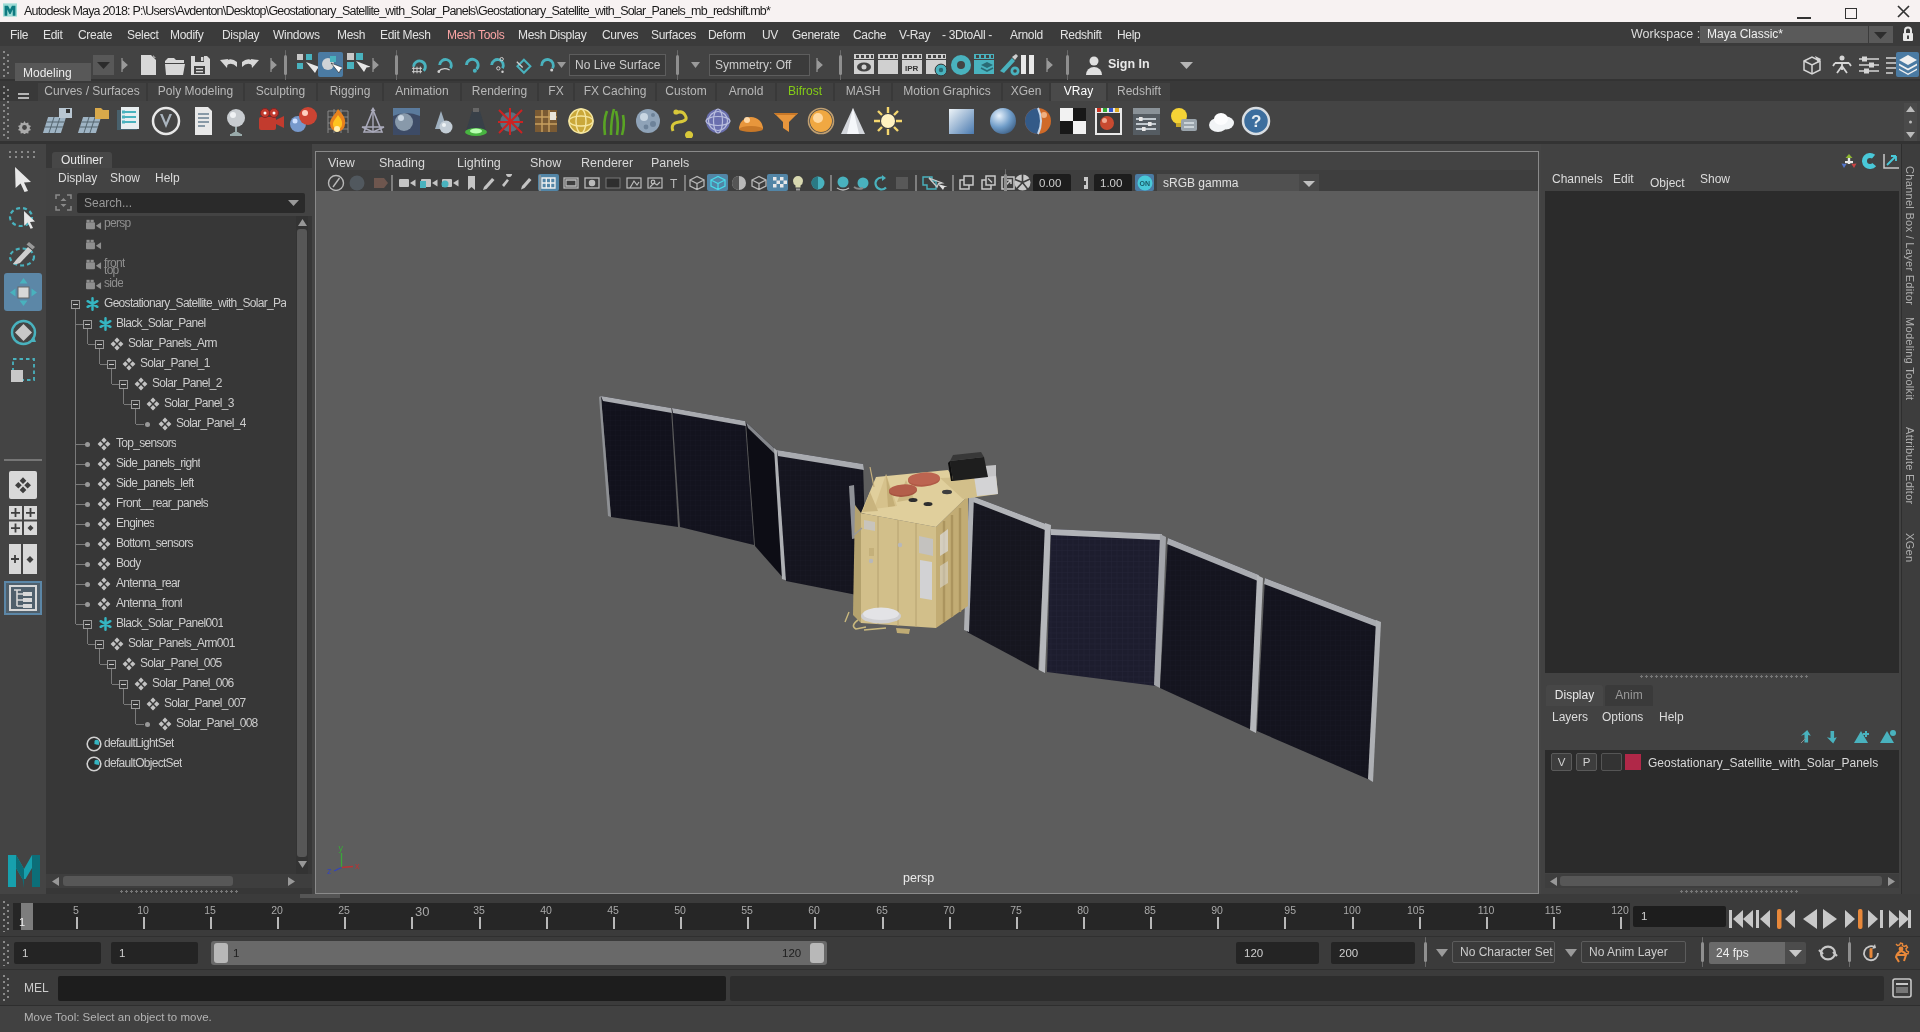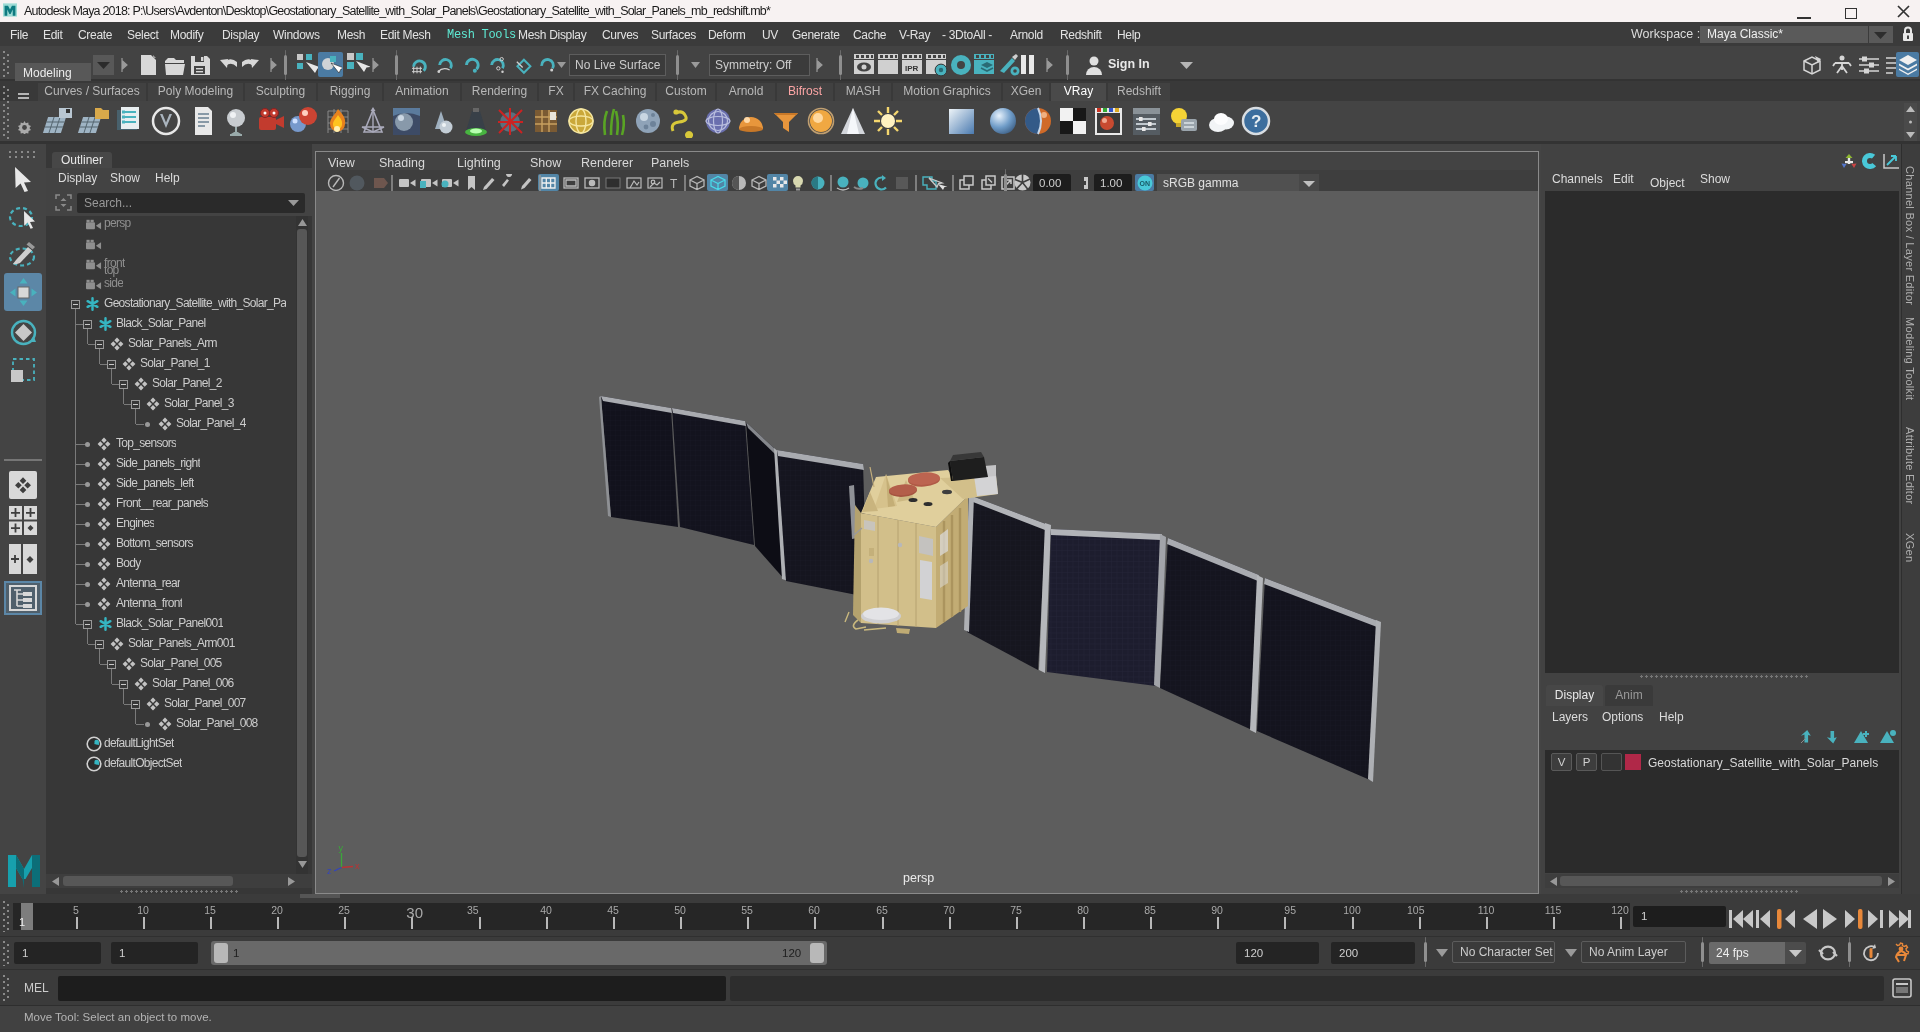--- a/index.html
+++ b/index.html
@@ -28,21 +28,21 @@
 <div class="abs" style="left:0;top:22px;width:1920px;height:24px;background:#3b3b3b;"></div>
 <div class="abs" style="left:10px;top:28px;font-size:12px;letter-spacing:-0.3px;color:#e2e2e2;">File</div>
 <div class="abs" style="left:43px;top:28px;font-size:12px;letter-spacing:-0.3px;color:#e2e2e2;">Edit</div>
 <div class="abs" style="left:78px;top:28px;font-size:12px;letter-spacing:-0.3px;color:#e2e2e2;">Create</div>
 <div class="abs" style="left:127px;top:28px;font-size:12px;letter-spacing:-0.3px;color:#e2e2e2;">Select</div>
 <div class="abs" style="left:170px;top:28px;font-size:12px;letter-spacing:-0.3px;color:#e2e2e2;">Modify</div>
 <div class="abs" style="left:222px;top:28px;font-size:12px;letter-spacing:-0.3px;color:#e2e2e2;">Display</div>
 <div class="abs" style="left:273px;top:28px;font-size:12px;letter-spacing:-0.3px;color:#e2e2e2;">Windows</div>
 <div class="abs" style="left:337px;top:28px;font-size:12px;letter-spacing:-0.3px;color:#e2e2e2;">Mesh</div>
 <div class="abs" style="left:380px;top:28px;font-size:12px;letter-spacing:-0.3px;color:#e2e2e2;">Edit Mesh</div>
-<div class="abs" style="left:447px;top:28px;font-size:12px;letter-spacing:-0.3px;color:#5eead4;font-family:Liberation Mono, monospace;">Mesh Tools</div>
+<div class="abs" style="left:447px;top:28px;font-size:12px;letter-spacing:-0.3px;color:#fca5a5;">Mesh Tools</div>
 <div class="abs" style="left:518px;top:28px;font-size:12px;letter-spacing:-0.3px;color:#e2e2e2;">Mesh Display</div>
 <div class="abs" style="left:602px;top:28px;font-size:12px;letter-spacing:-0.3px;color:#e2e2e2;">Curves</div>
 <div class="abs" style="left:651px;top:28px;font-size:12px;letter-spacing:-0.3px;color:#e2e2e2;">Surfaces</div>
 <div class="abs" style="left:708px;top:28px;font-size:12px;letter-spacing:-0.3px;color:#e2e2e2;">Deform</div>
 <div class="abs" style="left:762px;top:28px;font-size:12px;letter-spacing:-0.3px;color:#e2e2e2;">UV</div>
 <div class="abs" style="left:792px;top:28px;font-size:12px;letter-spacing:-0.3px;color:#e2e2e2;">Generate</div>
 <div class="abs" style="left:853px;top:28px;font-size:12px;letter-spacing:-0.3px;color:#e2e2e2;">Cache</div>
 <div class="abs" style="left:899px;top:28px;font-size:12px;letter-spacing:-0.3px;color:#e2e2e2;">V-Ray</div>
 <div class="abs" style="left:942px;top:28px;font-size:12px;letter-spacing:-0.3px;color:#e2e2e2;">- 3DtoAll -</div>
 <div class="abs" style="left:1010px;top:28px;font-size:12px;letter-spacing:-0.3px;color:#e2e2e2;">Arnold</div>
@@ -299,21 +299,21 @@
 <div class="abs" style="left:38px;top:83px;width:108px;height:18px;background:#414141;color:#b8b8b8;font-size:12px;text-align:center;line-height:17px;overflow:hidden;">Curves / Surfaces</div>
 <div class="abs" style="left:148px;top:83px;width:95px;height:18px;background:#414141;color:#b8b8b8;font-size:12px;text-align:center;line-height:17px;overflow:hidden;">Poly Modeling</div>
 <div class="abs" style="left:245px;top:83px;width:71px;height:18px;background:#414141;color:#b8b8b8;font-size:12px;text-align:center;line-height:17px;overflow:hidden;">Sculpting</div>
 <div class="abs" style="left:318px;top:83px;width:64px;height:18px;background:#414141;color:#b8b8b8;font-size:12px;text-align:center;line-height:17px;overflow:hidden;">Rigging</div>
 <div class="abs" style="left:384px;top:83px;width:76px;height:18px;background:#414141;color:#b8b8b8;font-size:12px;text-align:center;line-height:17px;overflow:hidden;">Animation</div>
 <div class="abs" style="left:462px;top:83px;width:75px;height:18px;background:#414141;color:#b8b8b8;font-size:12px;text-align:center;line-height:17px;overflow:hidden;">Rendering</div>
 <div class="abs" style="left:539px;top:83px;width:34px;height:18px;background:#414141;color:#b8b8b8;font-size:12px;text-align:center;line-height:17px;overflow:hidden;">FX</div>
 <div class="abs" style="left:575px;top:83px;width:80px;height:18px;background:#414141;color:#b8b8b8;font-size:12px;text-align:center;line-height:17px;overflow:hidden;">FX Caching</div>
 <div class="abs" style="left:657px;top:83px;width:58px;height:18px;background:#414141;color:#b8b8b8;font-size:12px;text-align:center;line-height:17px;overflow:hidden;">Custom</div>
 <div class="abs" style="left:717px;top:83px;width:58px;height:18px;background:#414141;color:#b8b8b8;font-size:12px;text-align:center;line-height:17px;overflow:hidden;">Arnold</div>
-<div class="abs" style="left:777px;top:83px;width:56px;height:18px;background:#414141;color:#fca5a5;font-size:12px;text-align:center;line-height:17px;overflow:hidden;">Bifrost</div>
+<div class="abs" style="left:777px;top:83px;width:56px;height:18px;background:#414141;color:#84cc16;font-size:12px;text-align:center;line-height:17px;overflow:hidden;">Bifrost</div>
 <div class="abs" style="left:835px;top:83px;width:56px;height:18px;background:#414141;color:#b8b8b8;font-size:12px;text-align:center;line-height:17px;overflow:hidden;">MASH</div>
 <div class="abs" style="left:893px;top:83px;width:108px;height:18px;background:#414141;color:#b8b8b8;font-size:12px;text-align:center;line-height:17px;overflow:hidden;">Motion Graphics</div>
 <div class="abs" style="left:1003px;top:83px;width:46px;height:18px;background:#414141;color:#b8b8b8;font-size:12px;text-align:center;line-height:17px;overflow:hidden;">XGen</div>
 <div class="abs" style="left:1051px;top:83px;width:55px;height:18px;background:#4a4a4a;color:#ffffff;font-size:12px;text-align:center;line-height:17px;overflow:hidden;">VRay</div>
 <div class="abs" style="left:1108px;top:83px;width:62px;height:18px;background:#414141;color:#b8b8b8;font-size:12px;text-align:center;line-height:17px;overflow:hidden;">Redshift</div>
 <svg class="abs ic" style="left:42px;top:105px" width="33" height="33" viewBox="0 0 33 33">
       <g transform="skewX(-18)">
         <rect x="10" y="12" width="18" height="16" fill="#9fb4c4"></rect>
         <g stroke="#54656f" stroke-width="1">
           <path d="M10 17 h18 M10 22 h18 M16 12 v16 M22 12 v16"></path>
@@ -1188,23 +1188,23 @@
 <div class="abs" style="left:64px;top:904px;width:24px;text-align:center;font-size:10.5px;color:#a8a8a8;">5</div>
 <div class="abs" style="left:143px;top:917px;width:1.5px;height:12px;background:#b8b8b8;"></div>
 <div class="abs" style="left:131px;top:904px;width:24px;text-align:center;font-size:10.5px;color:#a8a8a8;">10</div>
 <div class="abs" style="left:210px;top:917px;width:1.5px;height:12px;background:#b8b8b8;"></div>
 <div class="abs" style="left:198px;top:904px;width:24px;text-align:center;font-size:10.5px;color:#a8a8a8;">15</div>
 <div class="abs" style="left:277px;top:917px;width:1.5px;height:12px;background:#b8b8b8;"></div>
 <div class="abs" style="left:265px;top:904px;width:24px;text-align:center;font-size:10.5px;color:#a8a8a8;">20</div>
 <div class="abs" style="left:344px;top:917px;width:1.5px;height:12px;background:#b8b8b8;"></div>
 <div class="abs" style="left:332px;top:904px;width:24px;text-align:center;font-size:10.5px;color:#a8a8a8;">25</div>
 <div class="abs" style="left:411px;top:917px;width:1.5px;height:12px;background:#b8b8b8;"></div>
-<div class="abs" style="left:399px;top:904px;width:24px;text-align:right;font-size:15px;color:#a8a8a8;">30</div>
+<div class="abs" style="left:415px;top:904px;width:24px;text-align:left;font-size:13px;color:#a8a8a8;">30</div>
 <div class="abs" style="left:479px;top:917px;width:1.5px;height:12px;background:#b8b8b8;"></div>
-<div class="abs" style="left:467px;top:904px;width:24px;text-align:left;font-size:10.5px;color:#a8a8a8;">35</div>
+<div class="abs" style="left:467px;top:904px;width:24px;text-align:center;font-size:10.5px;color:#a8a8a8;">35</div>
 <div class="abs" style="left:546px;top:917px;width:1.5px;height:12px;background:#b8b8b8;"></div>
 <div class="abs" style="left:534px;top:904px;width:24px;text-align:center;font-size:10.5px;color:#a8a8a8;">40</div>
 <div class="abs" style="left:613px;top:917px;width:1.5px;height:12px;background:#b8b8b8;"></div>
 <div class="abs" style="left:601px;top:904px;width:24px;text-align:center;font-size:10.5px;color:#a8a8a8;">45</div>
 <div class="abs" style="left:680px;top:917px;width:1.5px;height:12px;background:#b8b8b8;"></div>
 <div class="abs" style="left:668px;top:904px;width:24px;text-align:center;font-size:10.5px;color:#a8a8a8;">50</div>
 <div class="abs" style="left:747px;top:917px;width:1.5px;height:12px;background:#b8b8b8;"></div>
 <div class="abs" style="left:735px;top:904px;width:24px;text-align:center;font-size:10.5px;color:#a8a8a8;">55</div>
 <div class="abs" style="left:814px;top:917px;width:1.5px;height:12px;background:#b8b8b8;"></div>
 <div class="abs" style="left:802px;top:904px;width:24px;text-align:center;font-size:10.5px;color:#a8a8a8;">60</div>

